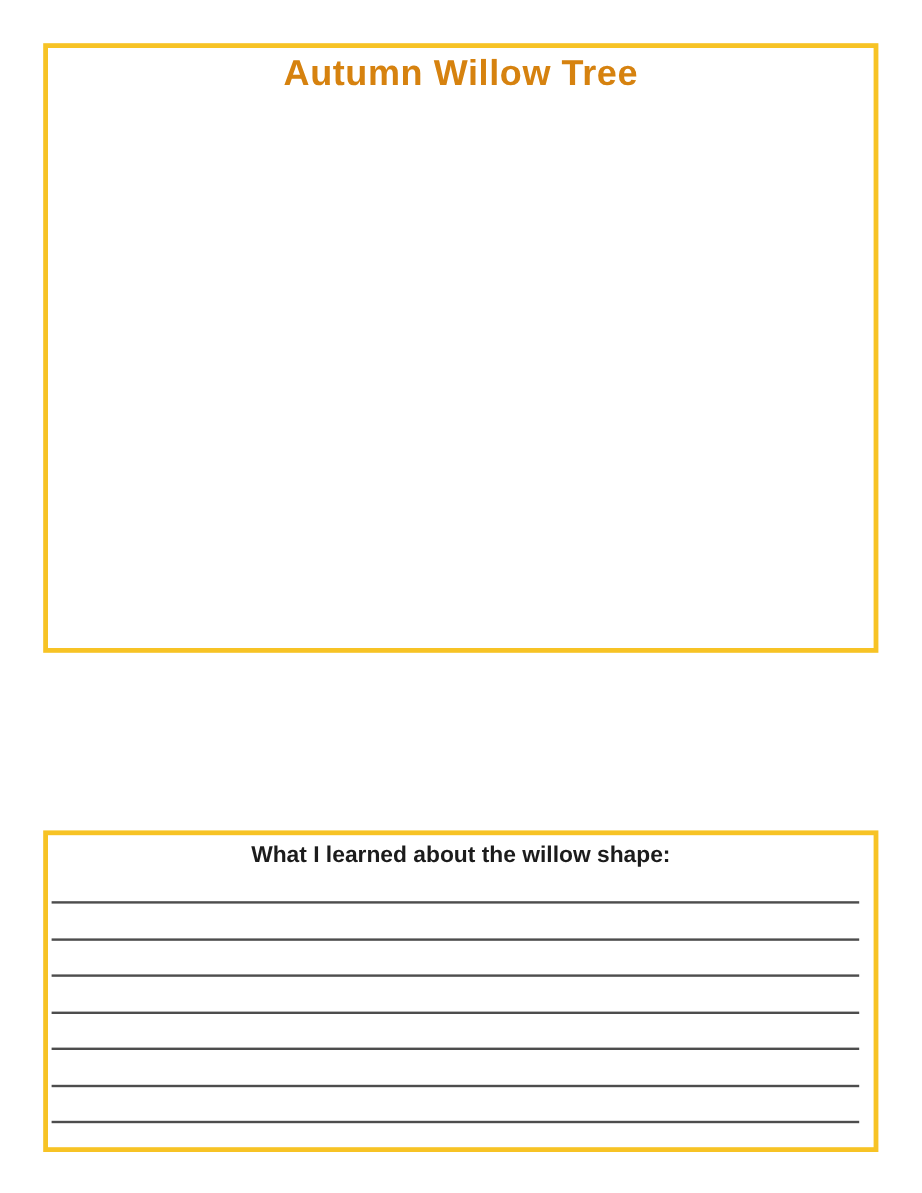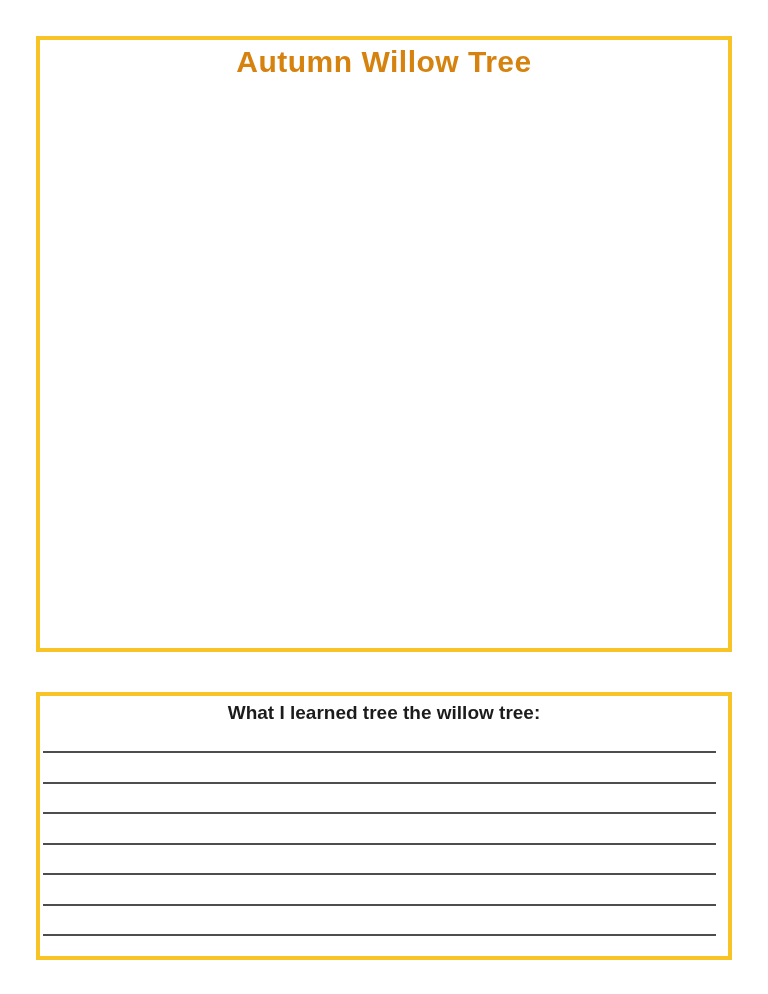--- a/index.html
+++ b/index.html
@@ -19,21 +19,21 @@
   .framed-box {
     position: absolute;
     left: 36px;
     width: 696px;
     border: 4px solid var(--frame-yellow, #F7C325);
     box-sizing: border-box;
     background: #FFFFFF;
   }
   .sketch-box {
     top: 36px;
-    height: 616px;
+    height: 508px;
     display: flex;
     flex-direction: column;
     justify-content: space-between;
     align-items: center;
   }
   .worksheet-title {
     margin: 5px 0 0 0;
     font-size: 30px;
     line-height: 33px;
     font-weight: bold;
@@ -80,21 +80,21 @@
 <body>
 
 <div class="page">
 
   <section class="framed-box sketch-box">
     <h1 class="worksheet-title">Autumn Willow Tree</h1>
     <div class="sketch-area"></div>
   </section>
 
   <section class="framed-box notes-box">
-    <h2 class="notes-heading">What I learned tree the willow tree:</h2>
+    <h2 class="notes-heading">What I learned about the willow shape:</h2>
     <div class="writing-lines">
         <div class="writing-line"></div>
         <div class="writing-line"></div>
         <div class="writing-line"></div>
         <div class="writing-line"></div>
         <div class="writing-line"></div>
         <div class="writing-line"></div>
         <div class="writing-line"></div>
       </div>
   </section>

